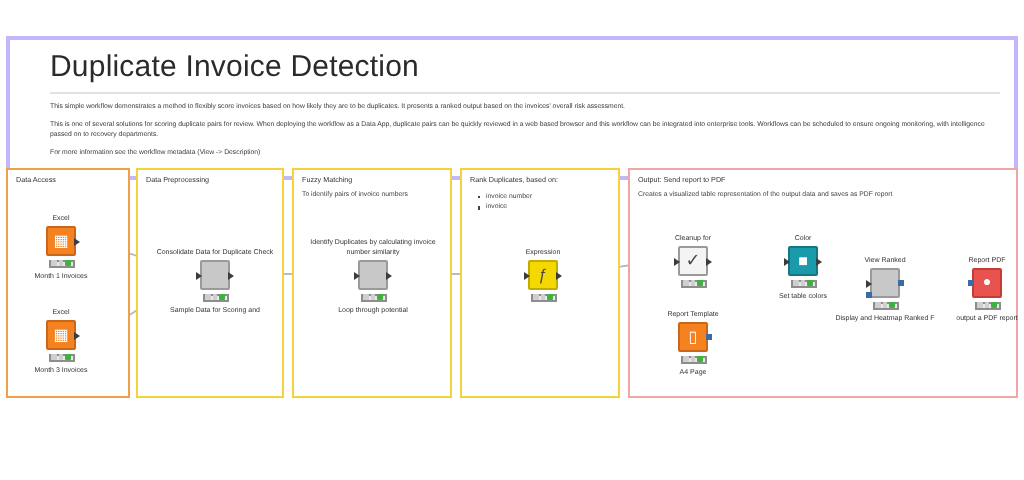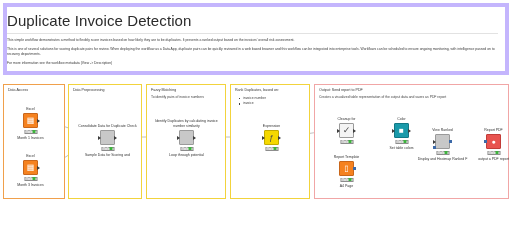--- a/index.html
+++ b/index.html
@@ -6,25 +6,25 @@
   html, body {
     width: 512px; height: 205px;
     background: #ffffff;
     font-family: "Liberation Sans", sans-serif;
     overflow: hidden;
   }
   #app { position: relative; width: 512px; height: 205px; background: #fff; }
 
   
   .header-box {
-    position: absolute; left: 3px; top: 3px;
+    position: absolute; left: 3px; top: 18px;
     width: 506px; height: 72px;
     background: #ffffff;
-    border: 4px solid #c4b5fd;
-    padding: 4px 7px 0 0;
+    border: 2px solid #c4b5fd;
+    padding: 4px 7px 0 20px;
   }
   .wf-title {
     font-size: 15px; font-weight: 400; color: #2b2b2b;
     letter-spacing: .1px; line-height: 19px;
     padding-bottom: 2px;
   }
   .title-rule { height: 1px; background: #e2e2e2; margin: 1px 0 4px 0; }
   .desc-p {
     font-size: 3.4px; color: #3a3a3a; line-height: 5.2px;
     letter-spacing: 0px; margin-bottom: 3.5px;

